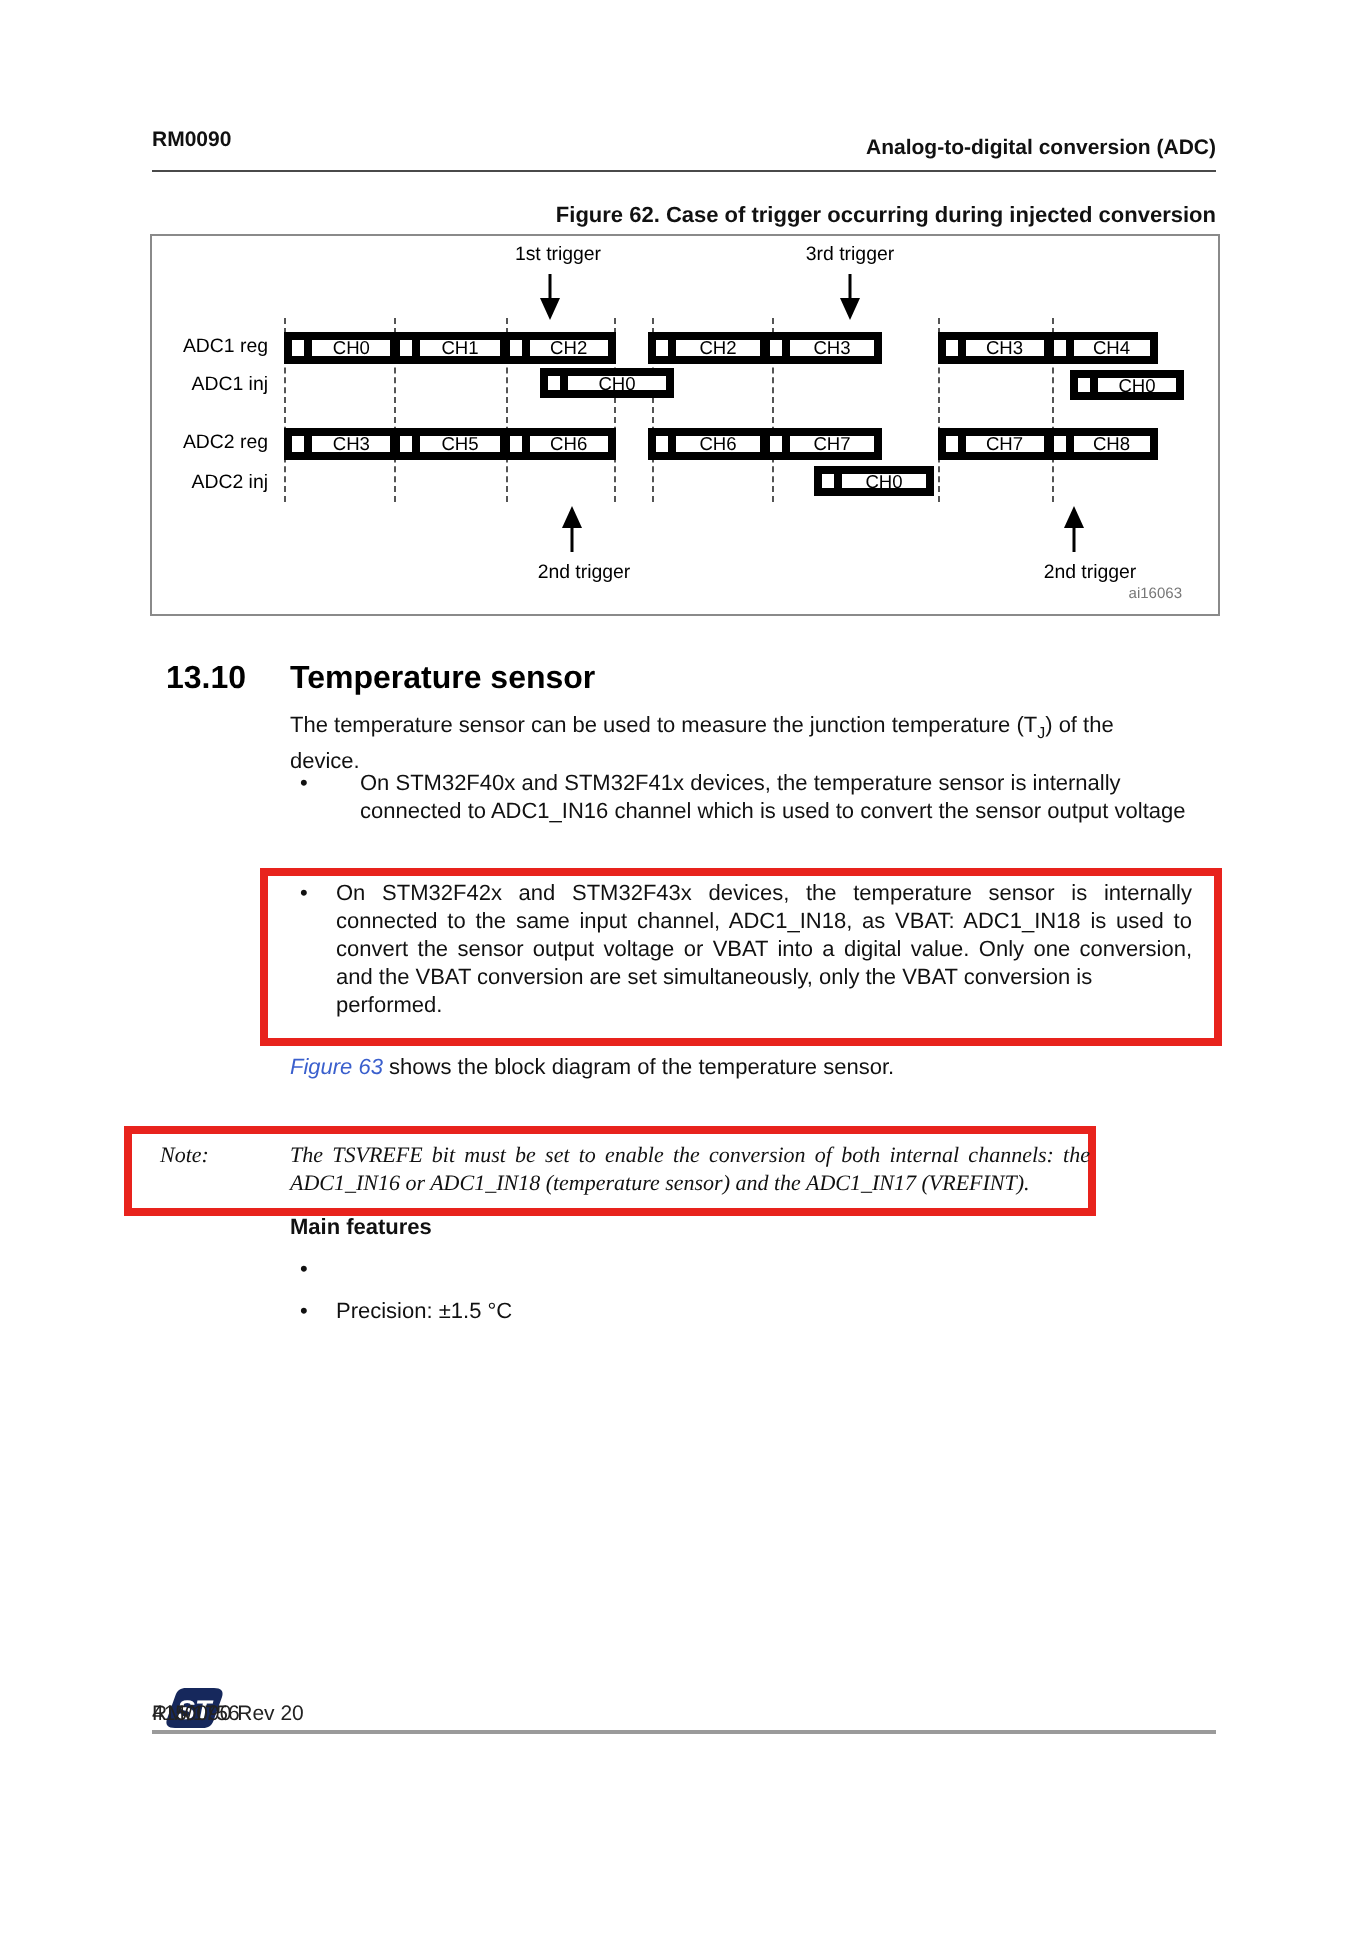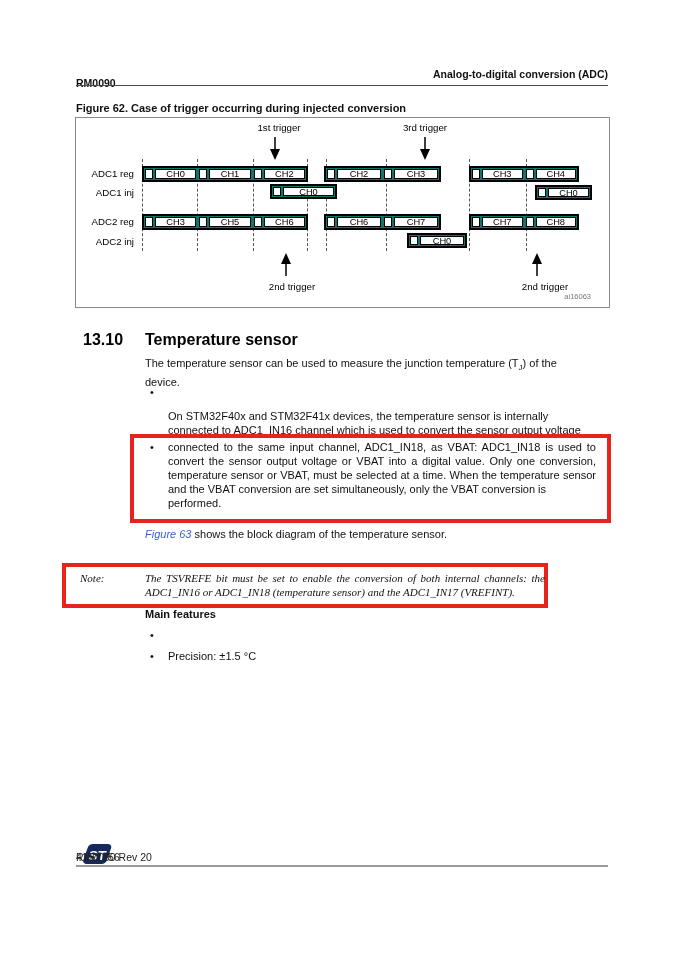--- a/index.html
+++ b/index.html
@@ -5,26 +5,26 @@
   html,body{margin:0;padding:0;background:#ffffff;}
   #page{position:relative;width:684px;height:968px;background:#fff;
         font-family:"Liberation Sans",sans-serif;color:#111;overflow:hidden;}
   .abs{position:absolute;}
   
   .hdr{font-size:10.5px;font-weight:bold;}
   .rule{border-top:1.5px solid #4a4a4a;height:0;}
   .frule{border-top:2px solid #9a9a9a;height:0;}
   .ftxt{font-size:10.5px;color:#222;}
   
-  .figcap{font-size:11px;font-weight:bold;text-align:left;}
+  .figcap{font-size:11px;font-weight:bold;text-align:right;}
   #figbox{position:absolute;left:75px;top:117px;width:533px;height:189px;
           border:1px solid #8a8a8a;background:#fff;}
   .dash{position:absolute;top:41px;height:92px;width:0;border-left:1px dashed #555;z-index:1;}
   .rlabel{position:absolute;left:0;width:58px;text-align:right;font-size:9.7px;color:#000;z-index:2;}
-  .grp{position:absolute;display:flex;gap:3px;border:2px solid #000;background:#0f766e;
+  .grp{position:absolute;display:flex;gap:3px;border:2px solid #000;background:#000000;
        padding:1px;box-sizing:border-box;height:16px;z-index:2;}
   .grp.inj{height:15px;}
   .conv{flex:1;display:flex;gap:2px;min-width:0;}
   .sb{width:8px;border:1.5px solid #000;box-sizing:border-box;background:#fff;}
   .cb{flex:1;border:1.5px solid #000;box-sizing:border-box;background:#fff;
       display:flex;align-items:center;justify-content:center;font-size:9.3px;color:#000;}
   .tlabel{position:absolute;width:80px;text-align:center;font-size:9.7px;color:#000;z-index:3;}
   .arrow{position:absolute;z-index:3;}
   .wm{position:absolute;width:100px;text-align:right;font-size:7.5px;color:#777;z-index:3;}
   
@@ -36,21 +36,21 @@
   .note-i{font-style:italic;font-family:Liberation Serif, serif;}
   .link{color:#3a5fcd;font-style:italic;}
   .redbox{position:absolute;border:4px solid #e8231d;box-sizing:border-box;}
   .bold{font-weight:bold;}
 </style>
 </head>
 <body>
 
 <div id="page">
 
-  <div class="abs hdr" style="left:76px;top:77px;">RM0090</div>
+  <div class="abs hdr" style="left:76px;top:64px;">RM0090</div>
   <div class="abs hdr" style="left:76px;top:68px;width:532px;text-align:right;">Analog-to-digital conversion (ADC)</div>
   <div class="abs rule" style="left:76px;top:85px;width:532px;"></div>
 
   <div class="abs figcap" style="left:76px;top:102px;width:532px;">Figure 62. Case of trigger occurring during injected conversion</div>
 
   <div id="figbox">
 
     <div class="dash" style="left:66px;"></div>
     <div class="dash" style="left:121px;"></div>
     <div class="dash" style="left:177px;"></div>
@@ -189,31 +189,31 @@
 
   <div class="abs h2" style="left:83px;top:331px;">13.10</div>
   <div class="abs h2" style="left:145px;top:331px;">Temperature sensor</div>
 
   <div class="abs body" style="left:145px;top:356px;width:455px;">
     <div><span>The temperature sensor can be used to measure the junction temperature (T</span><sub>J</sub><span>) of the</span></div>
     <div>device.</div>
   </div>
 
   <div class="abs blt" style="left:150px;top:385px;">•</div>
-  <div class="abs body" style="left:168px;top:385px;width:432px;margin-top:24px;">
+  <div class="abs body" style="left:180px;top:385px;width:432px;">
     <div>On STM32F40x and STM32F41x devices, the temperature sensor is internally</div>
     <div>connected to ADC1_IN16 channel which is used to convert the sensor output voltage</div>
   </div>
 
   <div class="redbox" style="left:130px;top:434px;width:481px;height:89px;">
     <div class="abs blt" style="left:16px;top:2px;">•</div>
     <div class="abs body" style="left:34px;top:2px;width:428px;">
+      <div class="stretch">On STM32F42x and STM32F43x devices, the temperature sensor is internally</div>
       <div class="stretch">connected to the same input channel, ADC1_IN18, as VBAT: ADC1_IN18 is used to</div>
       <div class="stretch">convert the sensor output voltage or VBAT into a digital value. Only one conversion,</div>
-      <div class="stretch">temperature sensor or VBAT, must be selected at a time. When the temperature sensor</div>
       <div>and the VBAT conversion are set simultaneously, only the VBAT conversion is</div>
       <div>performed.</div>
     </div>
   </div>
 
   <div class="abs body" style="left:145px;top:527px;width:455px;">
     <span class="link">Figure 63</span><span> shows the block diagram of the temperature sensor.</span>
   </div>
 
 

